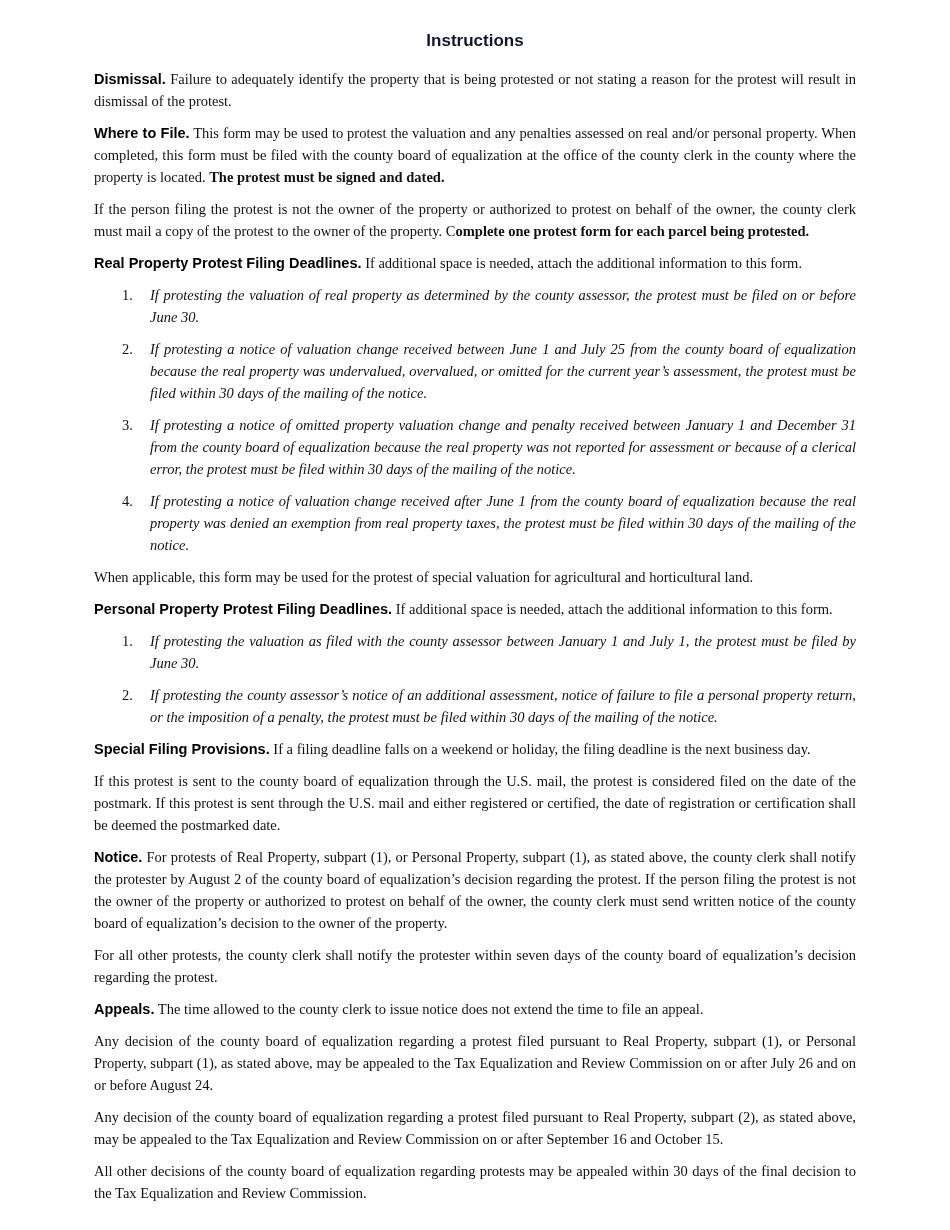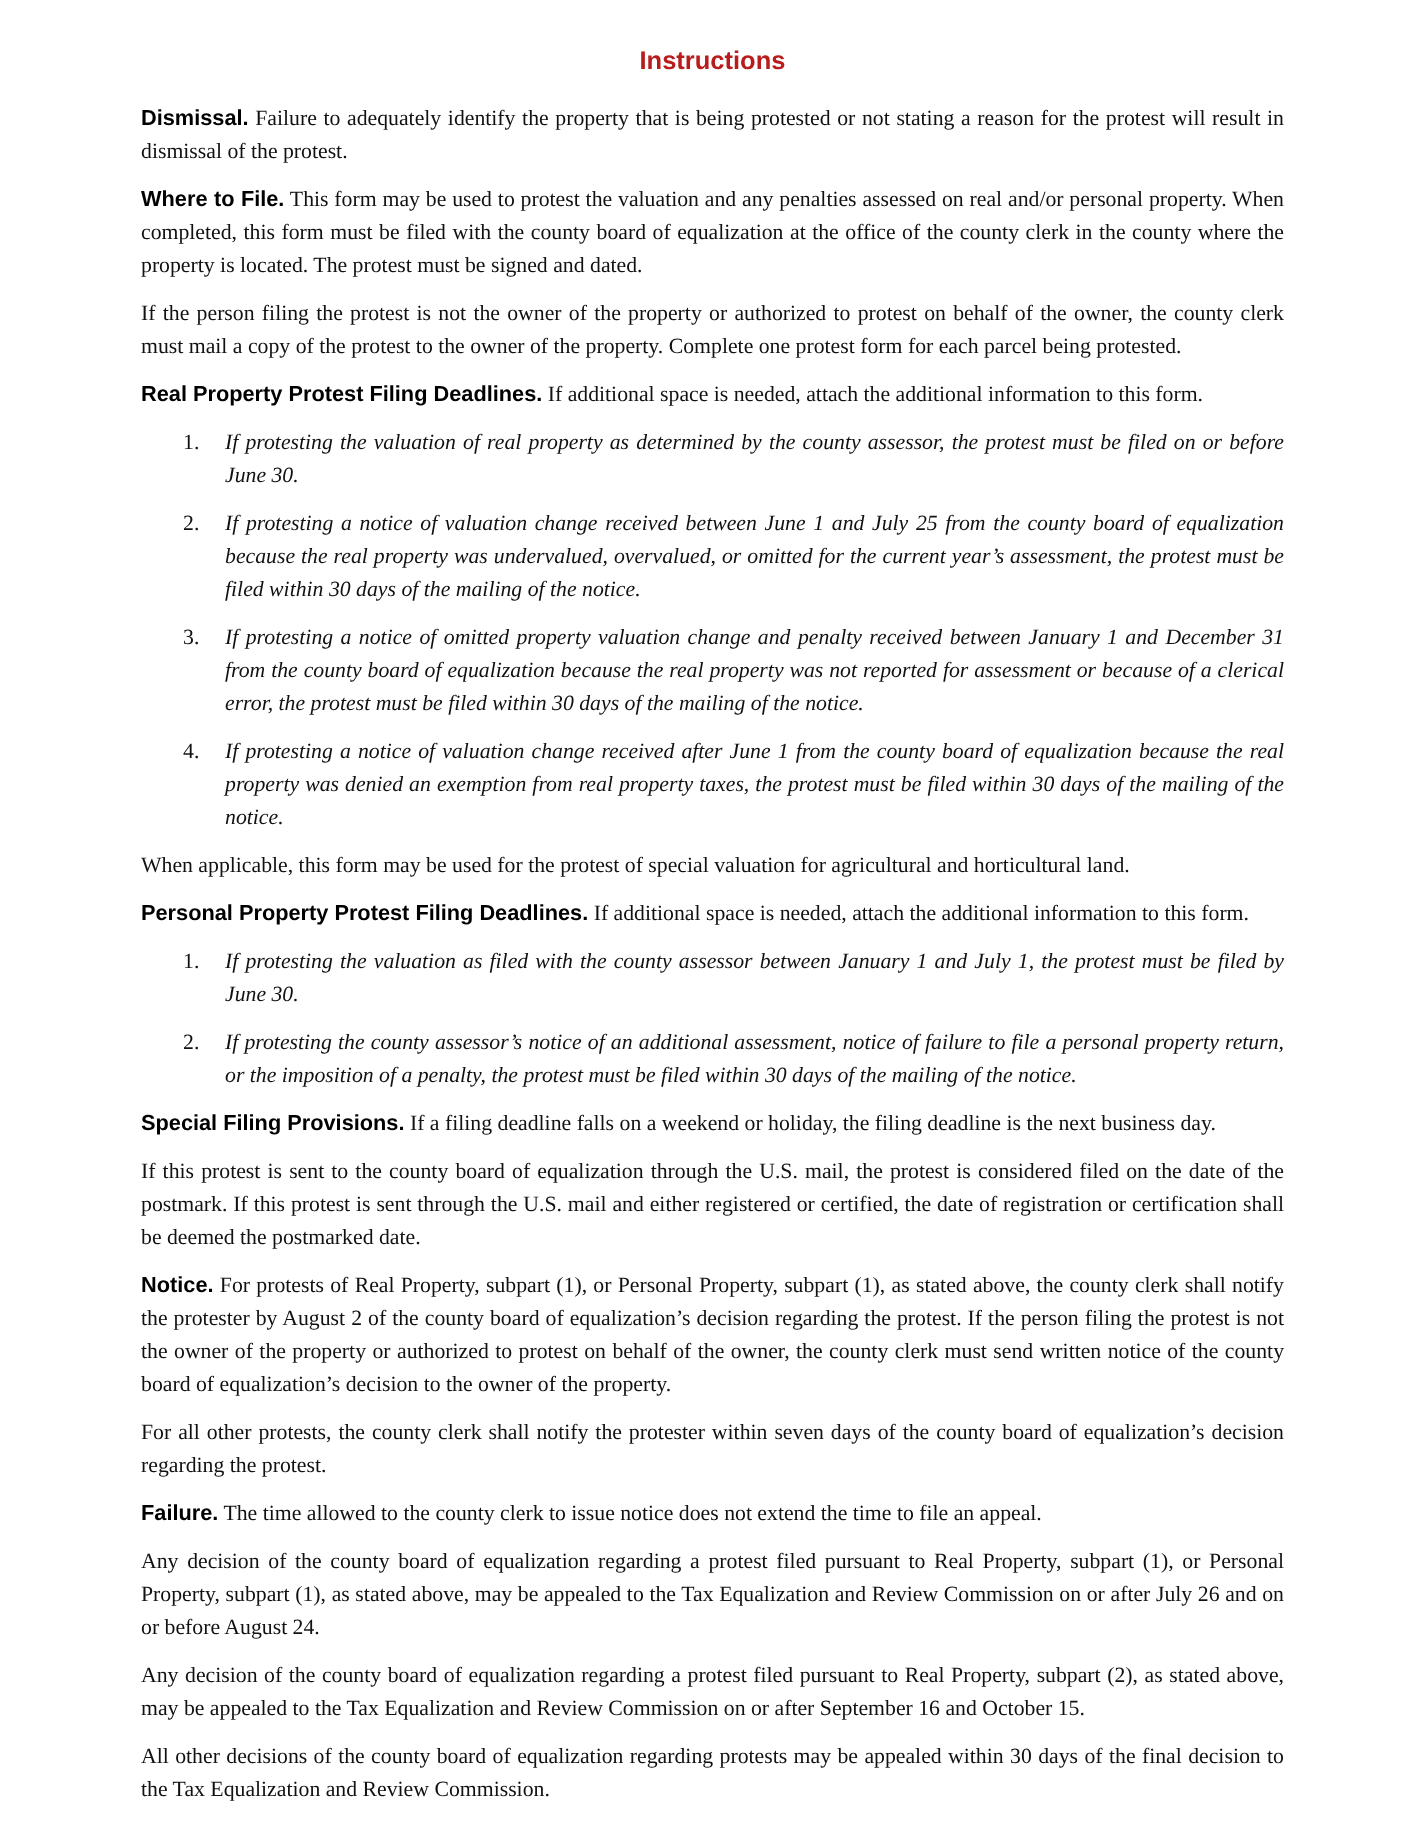--- a/index.html
+++ b/index.html
@@ -17,34 +17,34 @@
     font-size: 14.5px;
     line-height: 22px;
     color: #111111;
   }
   .doc-title {
     font-family: "Liberation Sans", sans-serif;
     font-size: 17px;
     font-weight: bold;
     text-align: center;
     margin: 0 0 16px 0;
-    color: #b91c1c;
+    color: #0f172a;
   }
   p.para {
     margin: 0 0 10px 0;
     text-align: justify;
   }
   .lead {
     font-family: "Liberation Sans", sans-serif;
     font-weight: bold;
     font-size: 14.5px;
     color: #000000;
   }
   .bold-serif {
-    font-weight: normal;
+    font-weight: bold;
   }
   .num-list {
     margin: 2px 0 10px 0;
   }
   .list-item {
     display: flex;
     margin: 0 0 10px 0;
   }
   .list-num {
     flex: none;
@@ -108,21 +108,21 @@
   </div>
 
   <p class="para"><span class="lead">Special Filing Provisions.</span><span> If a filing deadline falls on a weekend or holiday, the filing deadline is the next business day.</span></p>
 
   <p class="para"><span>If this protest is sent to the county board of equalization through the U.S. mail, the protest is considered filed on the date of the postmark. If this protest is sent through the U.S. mail and either registered or certified, the date of registration or certification shall be deemed the postmarked date.</span></p>
 
   <p class="para"><span class="lead">Notice.</span><span> For protests of Real Property, subpart (1), or Personal Property, subpart (1), as stated above, the county clerk shall notify the protester by August 2 of the county board of equalization’s decision regarding the protest. If the person filing the protest is not the owner of the property or authorized to protest on behalf of the owner, the county clerk must send written notice of the county board of equalization’s decision to the owner of the property.</span></p>
 
   <p class="para"><span>For all other protests, the county clerk shall notify the protester within seven days of the county board of equalization’s decision regarding the protest.</span></p>
 
-  <p class="para"><span class="lead">Failure.</span><span> The time allowed to the county clerk to issue notice does not extend the time to file an appeal.</span></p>
+  <p class="para"><span class="lead">Appeals.</span><span> The time allowed to the county clerk to issue notice does not extend the time to file an appeal.</span></p>
 
   <p class="para"><span>Any decision of the county board of equalization regarding a protest filed pursuant to Real Property, subpart (1), or Personal Property, subpart (1), as stated above, may be appealed to the Tax Equalization and Review Commission on or after July 26 and on or before August 24.</span></p>
 
   <p class="para"><span>Any decision of the county board of equalization regarding a protest filed pursuant to Real Property, subpart (2), as stated above, may be appealed to the Tax Equalization and Review Commission on or after September 16 and October 15.</span></p>
 
   <p class="para"><span>All other decisions of the county board of equalization regarding protests may be appealed within 30 days of the final decision to the Tax Equalization and Review Commission.</span></p>
 
 </div>
 
 </body></html>

